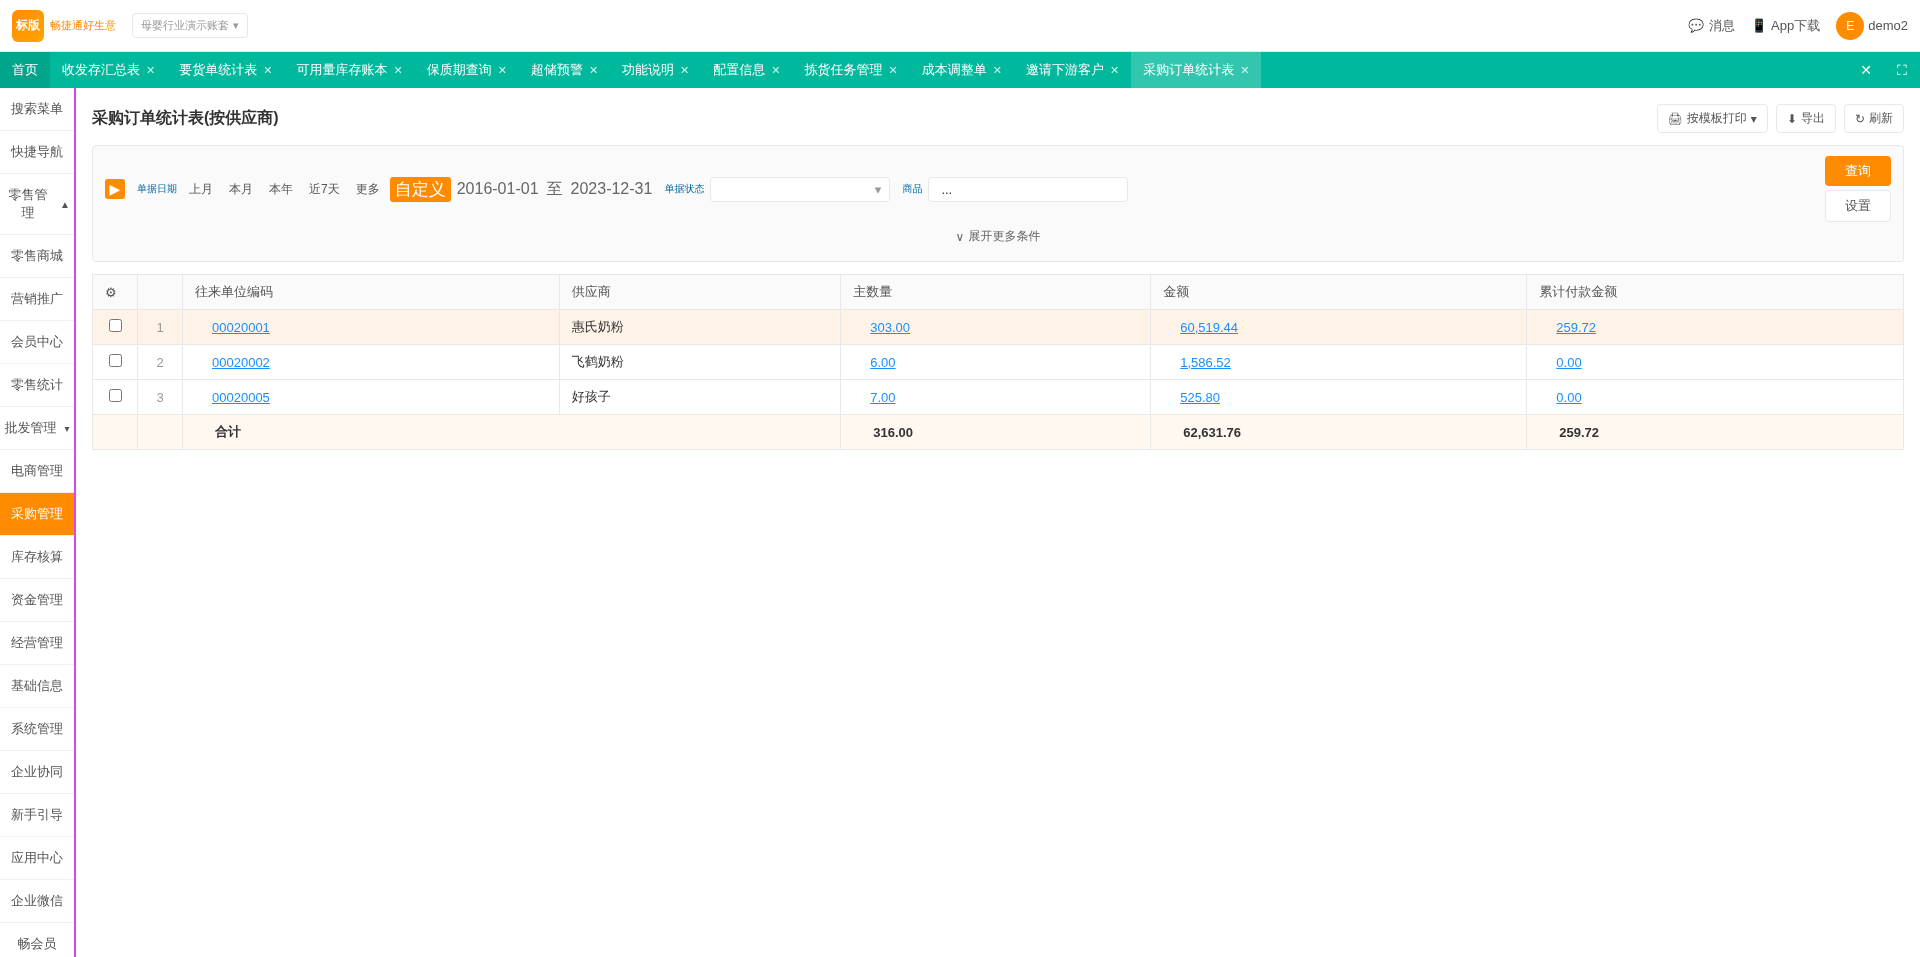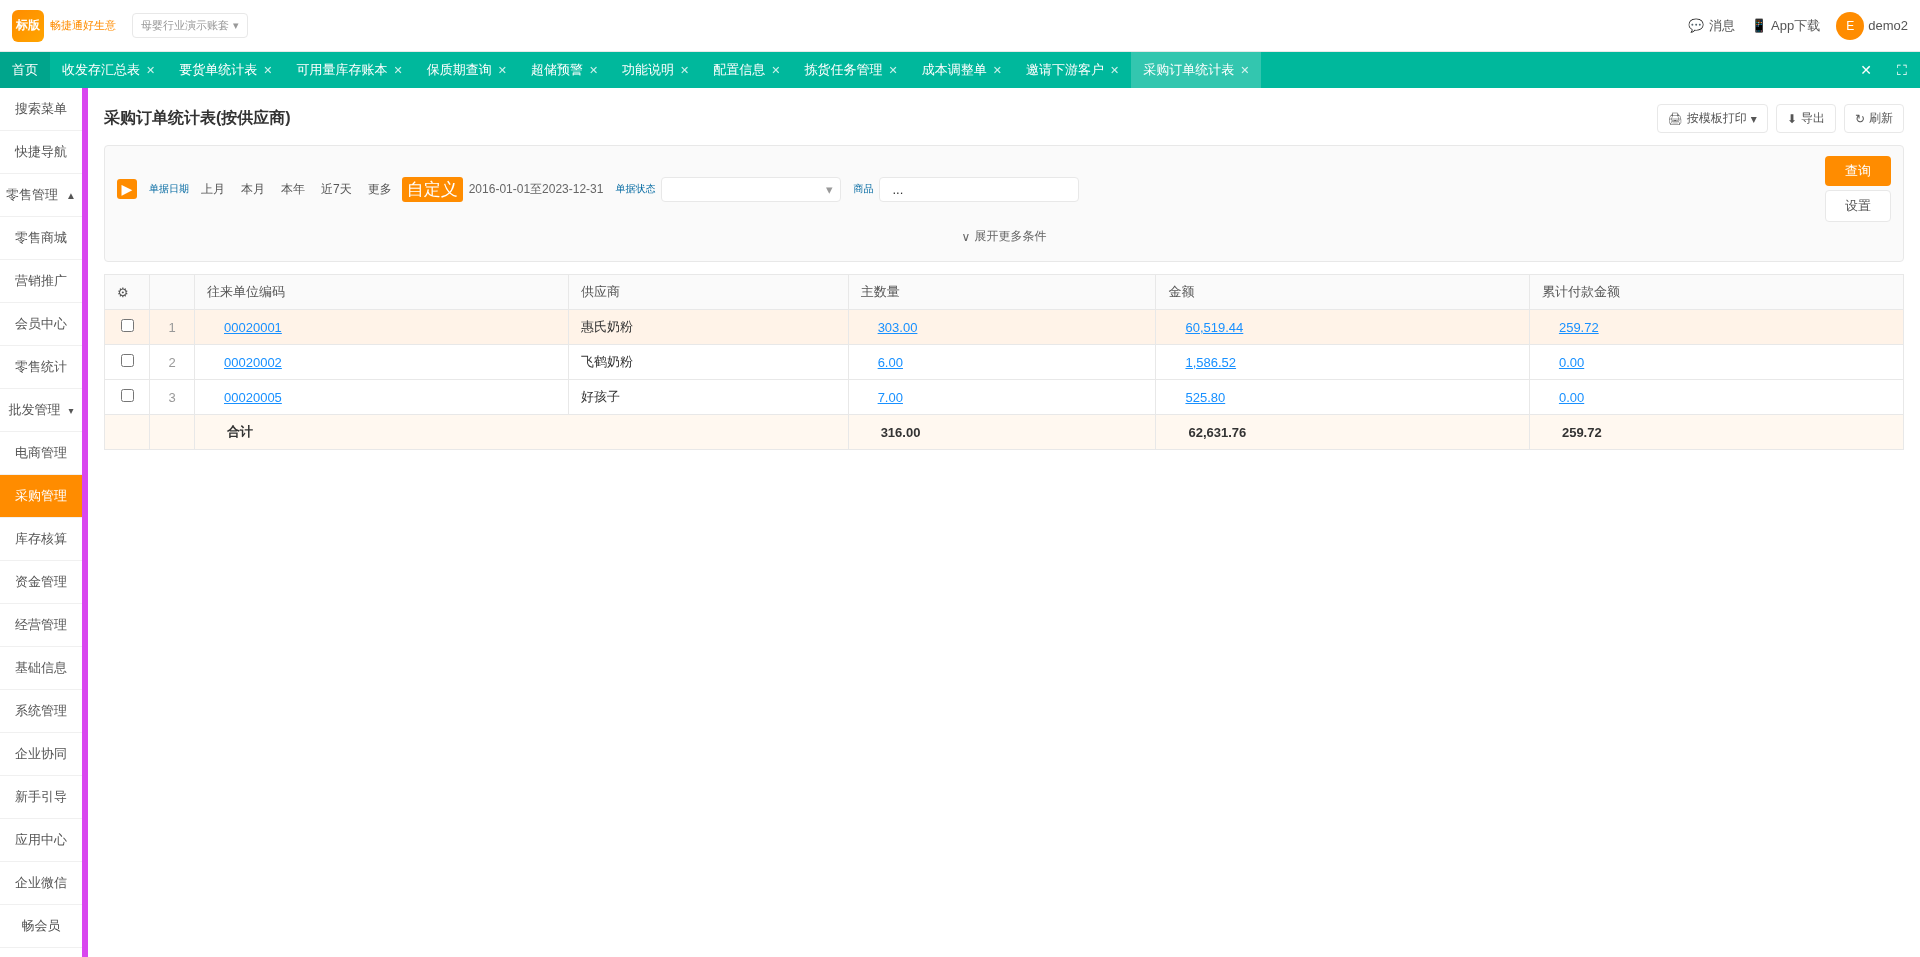--- a/index.html
+++ b/index.html
@@ -23,21 +23,21 @@
     .nav-tab.home { background: rgba(0,0,0,0.1); }
     .nav-tab.active { background: rgba(255,255,255,0.2); }
     .nav-tab .close-x { font-size: 11px; opacity: 0.8; margin-left: 2px; }
     .nav-tab-actions { margin-left: auto; display: flex; align-items: center; }
     .nav-action-btn { color: #fff; width: 36px; height: 36px; display: flex; align-items: center; justify-content: center; cursor: pointer; font-size: 14px; flex-shrink: 0; }
 
     
     .main-layout { display: flex; flex: 1; overflow: hidden; }
 
     
-    .sidebar { width: 88px; background: #fff; border-right: 6px solid #d946ef; display: flex; flex-direction: column; overflow-y: auto; flex-shrink: 0; }
+    .sidebar { width: 76px; background: #fff; border-right: 2px solid #d946ef; display: flex; flex-direction: column; overflow-y: auto; flex-shrink: 0; }
     .sidebar::-webkit-scrollbar { display: none; }
     .sidebar-item { padding: 12px 4px; text-align: center; cursor: pointer; color: #555; font-size: 13px; border-bottom: 1px solid #f0f0f0; }
     .sidebar-item.active { background: #ff8c00; color: #fff; }
     .sidebar-item-group { display: flex; align-items: center; justify-content: center; gap: 8px; }
     .sidebar-arrow { font-size: 10px; }
 
     
     .content { flex: 1; overflow: auto; padding: 0; background: #f5f5f5; }
     .page { background: #fff; margin: 0; padding: 16px; min-height: 100%; }
 
@@ -48,21 +48,21 @@
     .btn-refresh { display: flex; align-items: center; gap: 4px; padding: 5px 10px; border: 1px solid #e8e8e8; border-radius: 4px; background: #fff; cursor: pointer; font-size: 12px; color: #555; }
 
     
     .filter-bar { background: #fafafa; border: 1px solid #e8e8e8; border-radius: 4px; padding: 10px 12px; margin-bottom: 12px; }
     .filter-row { display: flex; align-items: center; gap: 12px; flex-wrap: wrap; }
     .filter-item { display: flex; align-items: center; gap: 6px; }
     .filter-label { color: #0369a1; font-size: 10px; white-space: nowrap; }
     .filter-date-range { display: flex; align-items: center; gap: 4px; }
     .date-shortcut { padding: 2px 6px; border-radius: 3px; cursor: pointer; color: #555; font-size: 12px; }
     .custom-badge { background: #ff8c00; color: #fff; padding: 1px 5px; border-radius: 3px; font-size: 17px; cursor: pointer; }
-    .date-range-input { display: flex; align-items: center; gap: 0; font-size: 12px; color: #666; }
+    .date-range-input { display: flex; align-items: center; gap: 8px; font-size: 16px; color: #666; }
     .filter-select { display: flex; align-items: center; gap: 4px; border: 1px solid #e8e8e8; border-radius: 4px; padding: 4px 8px; background: #fff; min-width: 180px; cursor: pointer; }
     .filter-select-arrow { color: #999; margin-left: auto; }
     .filter-input { display: flex; align-items: center; gap: 4px; border: 1px solid #e8e8e8; border-radius: 4px; padding: 4px 8px; background: #fff; min-width: 200px; }
     .btn-query { background: #ff8c00; color: #fff; border: none; border-radius: 4px; padding: 6px 20px; cursor: pointer; font-size: 13px; }
     .btn-settings { border: 1px solid #e8e8e8; background: #fff; border-radius: 4px; padding: 6px 12px; cursor: pointer; font-size: 13px; color: #555; }
     .expand-row { display: flex; align-items: center; justify-content: center; padding: 6px 0; }
     .expand-btn { display: flex; align-items: center; gap: 4px; color: #666; font-size: 12px; cursor: pointer; }
 
     
     .data-table { width: 100%; border-collapse: collapse; }

